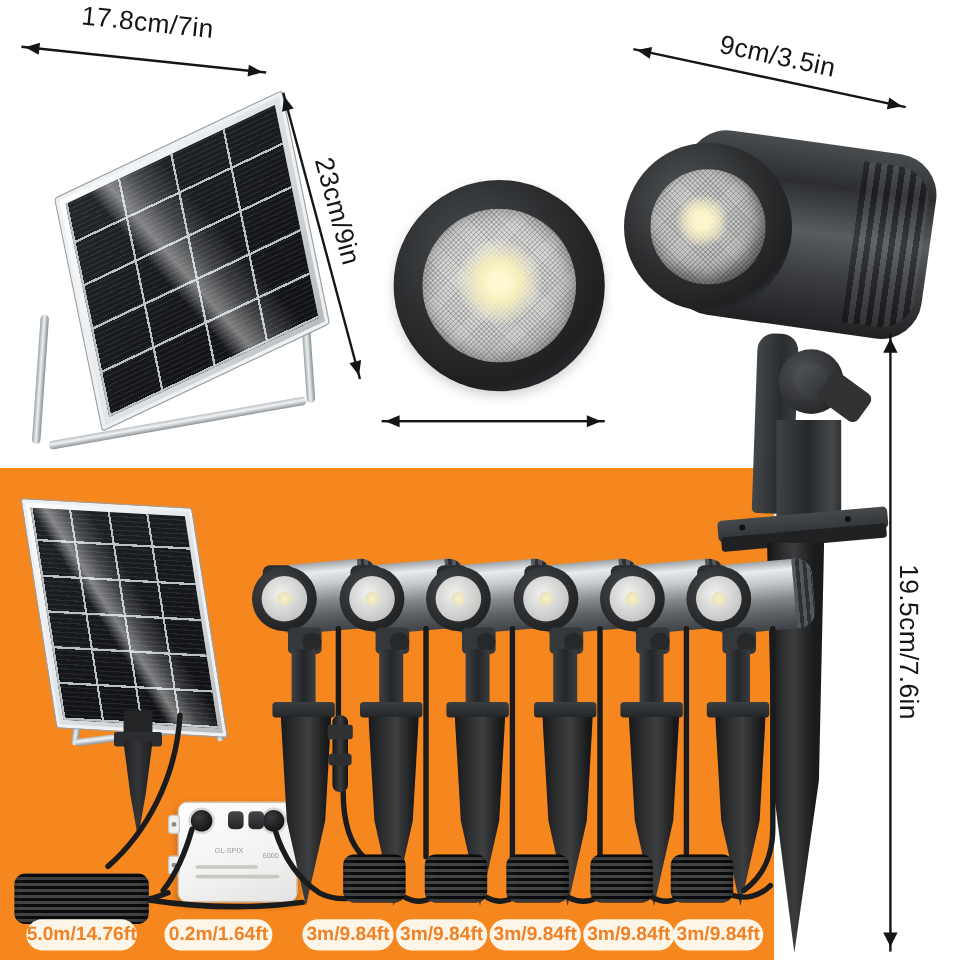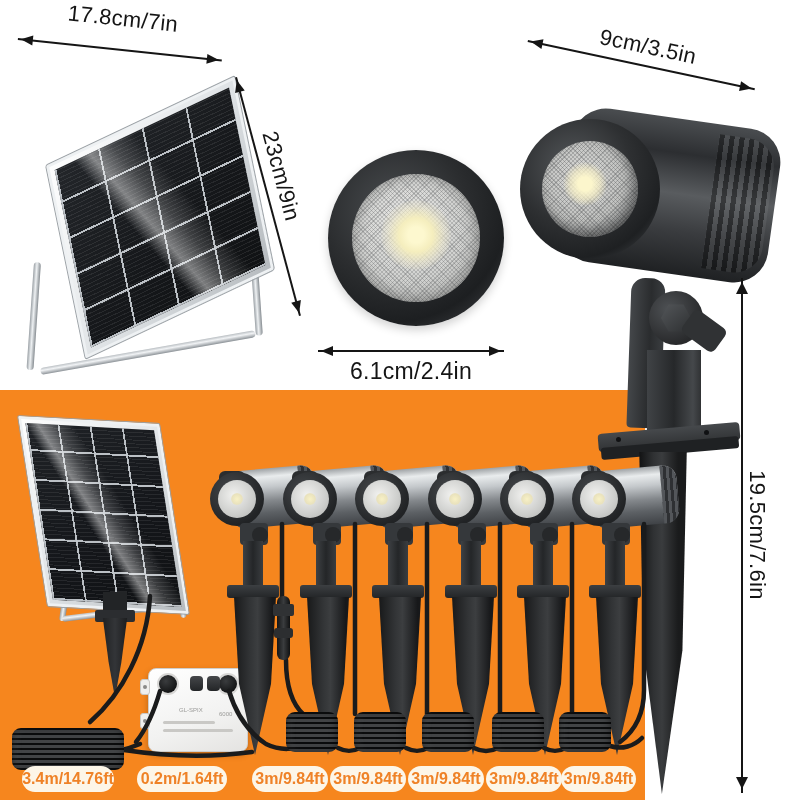--- a/index.html
+++ b/index.html
@@ -186,21 +186,20 @@
 
   <div class="dim" style="left:237px;top:77px;width:247px;transform:rotate(75deg);"></div>
   <div class="dim-label" style="left:221px;top:163px;width:120px;transform:rotate(75deg);">23cm/9in</div>
 
   <div class="lens-front">
     <div class="mesh"></div>
     <div class="led"></div>
   </div>
 
   <div class="dim" style="left:318px;top:350px;width:186px;"></div>
-  <div class="dim-label" style="left:336px;top:358px;width:150px;font-size:23px;">6.1cm/2.4in</div>
 
   <div class="hero">
     <div class="body"></div>
     <div class="ring"></div>
     <div class="mesh"></div>
     <div class="led"></div>
     <div class="arm"></div>
     <div class="hub"></div>
     <div class="bolt"></div>
     <div class="sidearm"></div>
@@ -350,21 +349,21 @@
       <div class="spike"></div>
   </div>
 
   <div class="coil" style="left:12px;top:728px;width:112px;height:42px;"></div>
   <div class="coil" style="left:286px;top:712px;width:52px;height:40px;"></div>
   <div class="coil" style="left:354px;top:712px;width:52px;height:40px;"></div>
   <div class="coil" style="left:422px;top:712px;width:52px;height:40px;"></div>
   <div class="coil" style="left:492px;top:712px;width:52px;height:40px;"></div>
   <div class="coil" style="left:559px;top:712px;width:52px;height:40px;"></div>
 
-  <div class="pill" style="left:22px;width:92px;">3.4m/14.76ft</div>
+  <div class="pill" style="left:22px;width:92px;">5.0m/14.76ft</div>
   <div class="pill" style="left:137px;width:90px;">0.2m/1.64ft</div>
   <div class="pill" style="left:252px;width:76px;">3m/9.84ft</div>
   <div class="pill" style="left:330px;width:76px;">3m/9.84ft</div>
   <div class="pill" style="left:408px;width:76px;">3m/9.84ft</div>
   <div class="pill" style="left:486px;width:76px;">3m/9.84ft</div>
   <div class="pill" style="left:561px;width:75px;">3m/9.84ft</div>
 
 </div>
 
 </body></html>

